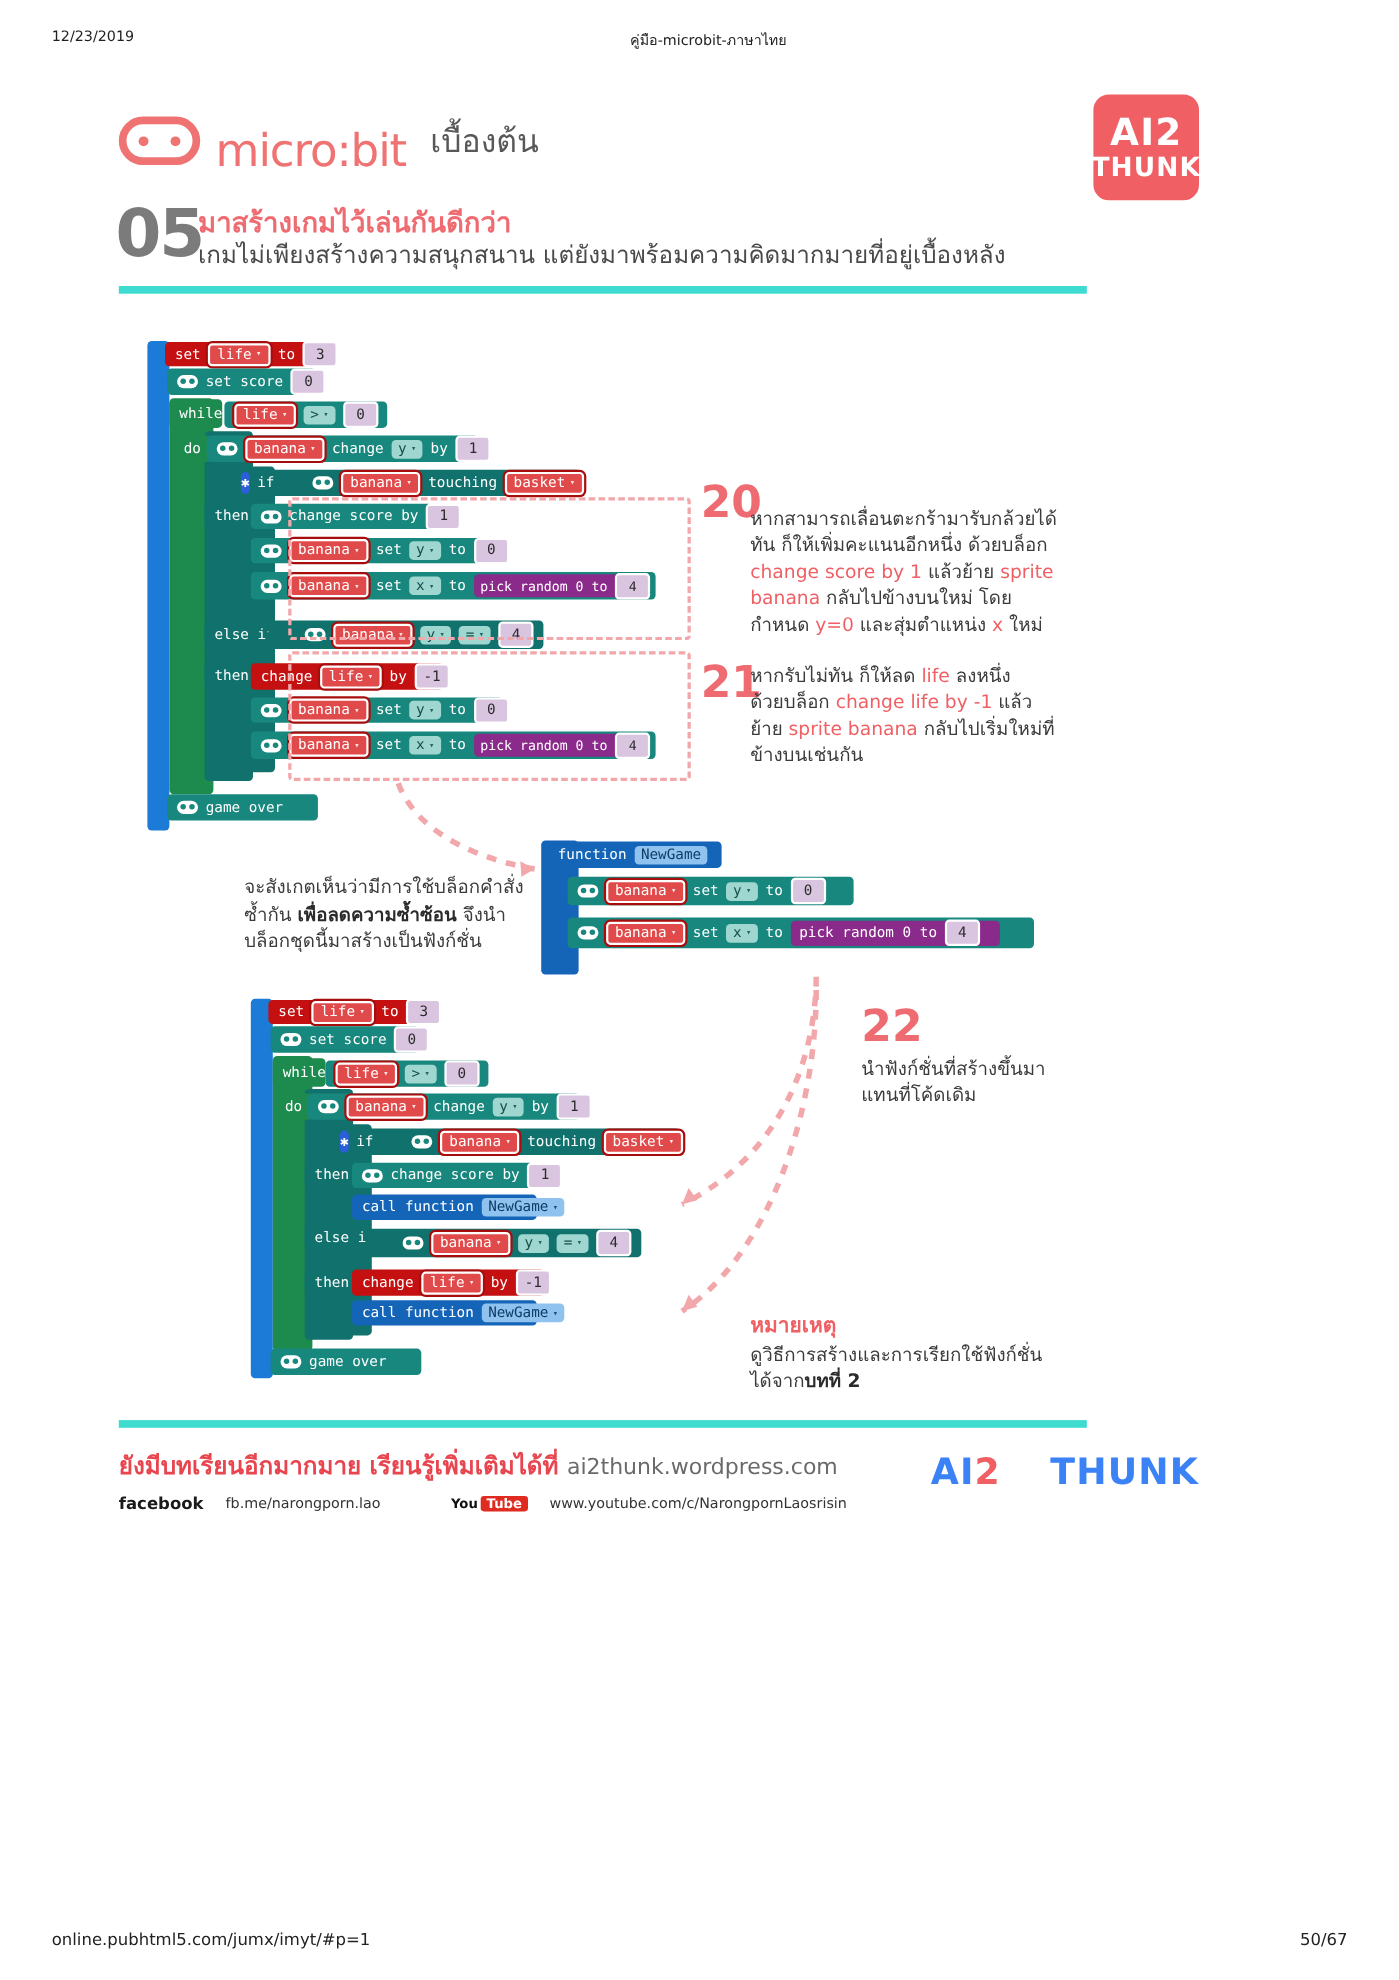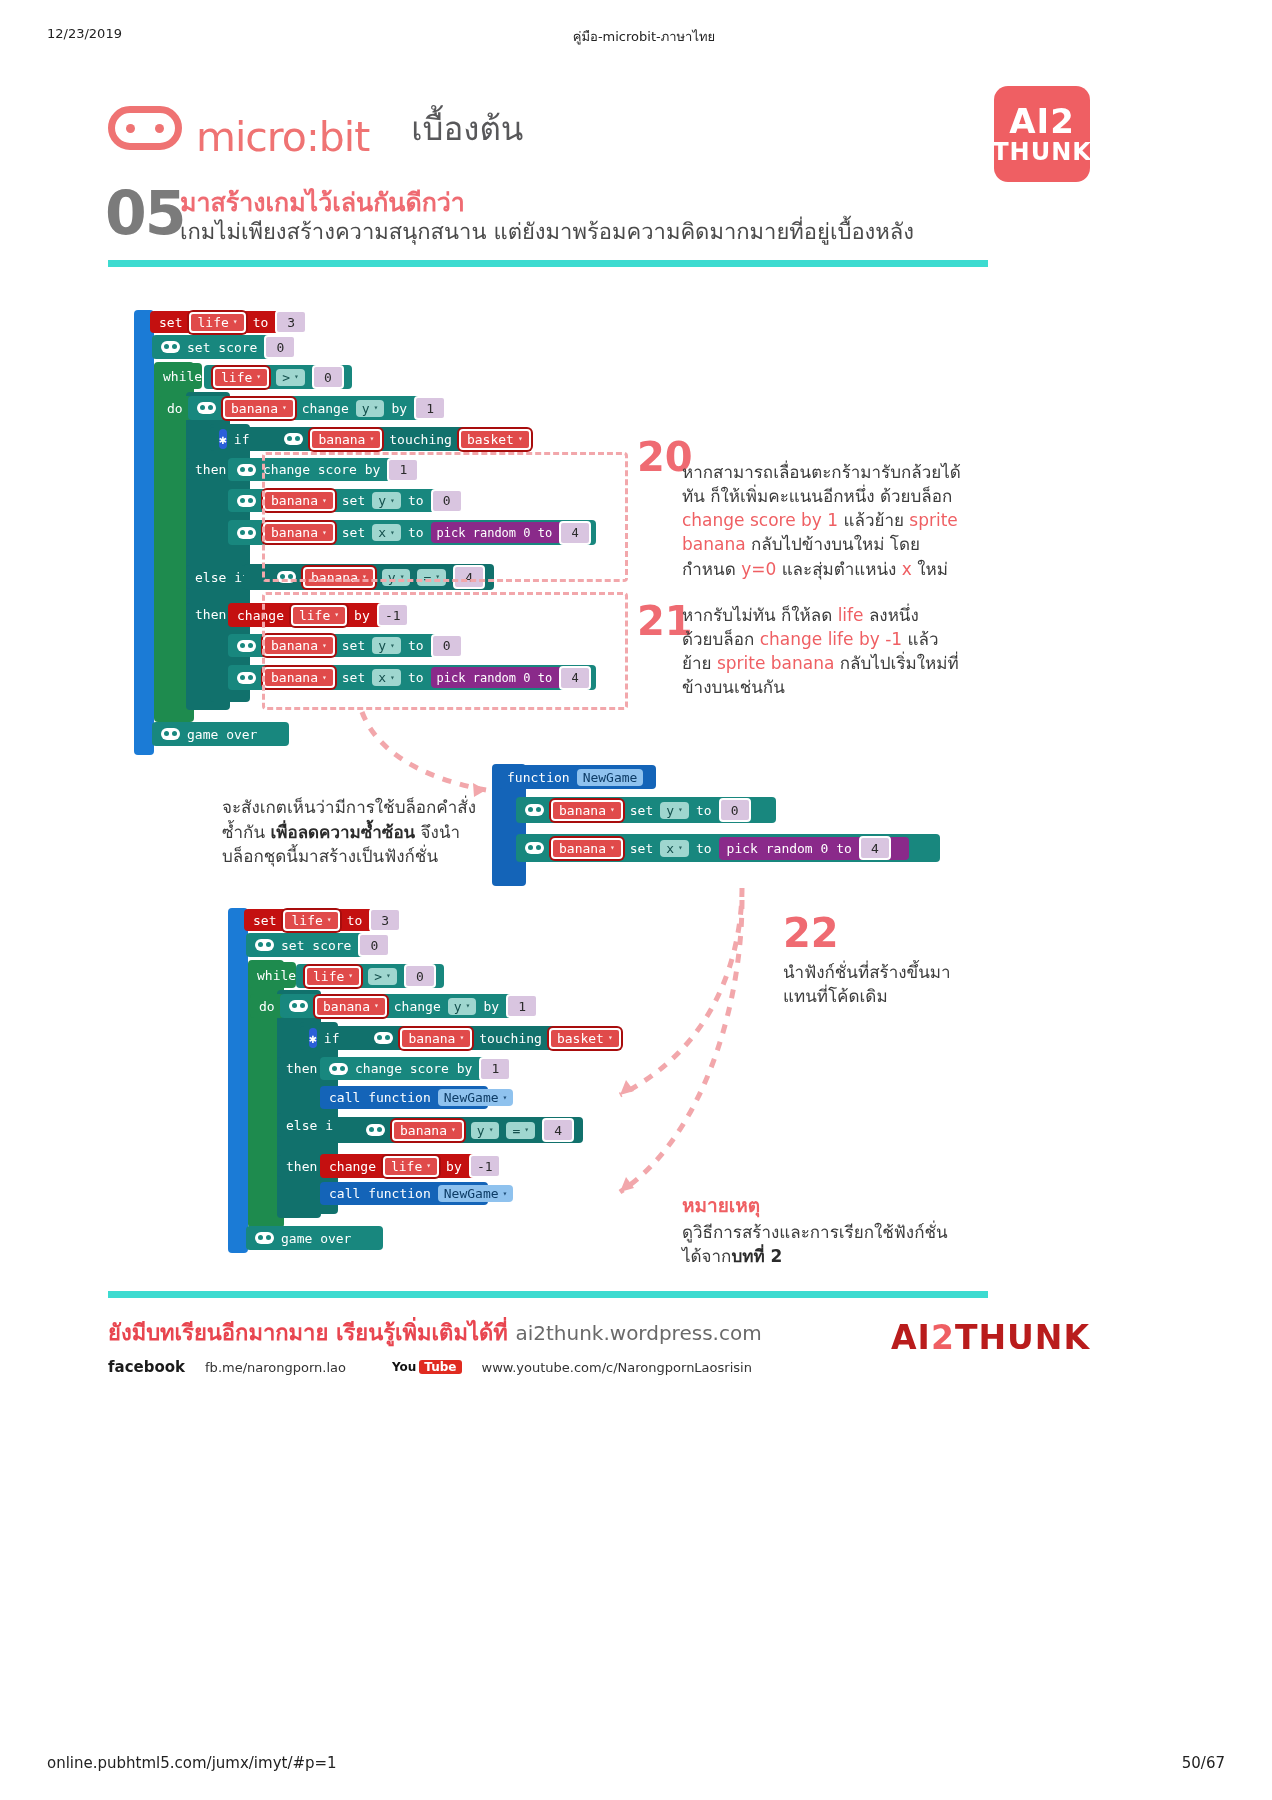--- a/index.html
+++ b/index.html
@@ -18,21 +18,21 @@
   .ftr .url{position:absolute;left:47px;top:0;}
   .ftr .pg{position:absolute;right:47px;top:0;}
 
   
   .brand{position:absolute;left:108px;top:95px;display:flex;align-items:center;gap:14px;}
   .mb-logo{width:74px;height:44px;border:7px solid #ef7373;border-radius:22px;position:relative;box-sizing:border-box;}
   .mb-logo .eye{position:absolute;width:9px;height:9px;border-radius:50%;background:#ef7373;top:11px;}
   .mb-logo .eye.l{left:11px;}
   .mb-logo .eye.r{right:11px;}
   .mb-word{font-size:41px;color:#ef7373;letter-spacing:-1px;font-weight:400;margin-top:18px;}
-  .mb-sub{font-size:33px;color:#58585a;margin-left:28px;}
+  .mb-sub{font-size:29px;color:#58585a;margin-left:8px;}
 
   
   .badge{position:absolute;right:182px;top:86px;width:96px;height:96px;border-radius:14px;
          background:#ef5f63;color:#fff;display:flex;flex-direction:column;align-items:center;justify-content:center;
          line-height:1;}
   .badge .l1{font-size:34px;font-weight:bold;letter-spacing:1px;}
   .badge .l2{font-size:24px;font-weight:bold;letter-spacing:1px;margin-top:2px;}
 
   
   .chapnum{position:absolute;left:105px;top:178px;font-size:60px;font-weight:bold;color:#7b7b7b;letter-spacing:-2px;}
@@ -85,21 +85,21 @@
 
   
   .fmark{position:absolute;left:108px;top:1315px;}
   .fmark .l1{font-size:22px;font-weight:bold;color:#e8454f;}
   .fmark .l1 .u{color:#6a6a6a;font-weight:normal;font-size:20px;}
   .fmark .l2{margin-top:8px;font-size:13px;color:#333;display:flex;align-items:center;gap:20px;}
   .fb{font-weight:bold;color:#1b1b1b;font-size:15px;}
   .ytb{display:inline-flex;align-items:center;gap:3px;font-size:12px;font-weight:bold;color:#111;}
   .ytb .box{background:#e02b20;color:#fff;border-radius:3px;padding:0 5px;}
   .flogo{position:absolute;right:182px;top:1318px;font-size:33px;font-weight:bold;letter-spacing:1px;}
-  .flogo .a{color:#b91c1c;}
+  .flogo .a{color:#3b82f6;margin-left:45px;}
   .flogo .b{color:#ef5f63;}
 </style>
 </head>
 <body>
 
 <div class="page">
 
   <div class="hdr">
     <span class="date">12/23/2019</span>
     <span class="doc">คู่มือ-microbit-ภาษาไทย</span>
@@ -544,21 +544,21 @@
   <div class="rule bottom"></div>
 
   <div class="fmark">
     <div class="l1">
       <span>ยังมีบทเรียนอีกมากมาย เรียนรู้เพิ่มเติมได้ที่</span>
       <span class="u">ai2thunk.wordpress.com</span>
     </div>
     <div class="l2">
       <span class="fb">facebook</span>
       <span>fb.me/narongporn.lao</span>
-      <span class="ytb" style="margin-left:26px;text-align:center;">
+      <span class="ytb" style="margin-left:44px;text-align:center;">
         <span>You</span>
         <span class="box">Tube</span>
       </span>
       <span>www.youtube.com/c/NarongpornLaosrisin</span>
     </div>
   </div>
 
   <div class="flogo">
     <span class="a">AI</span><span class="b">2</span><span class="a">THUNK</span>
   </div>

